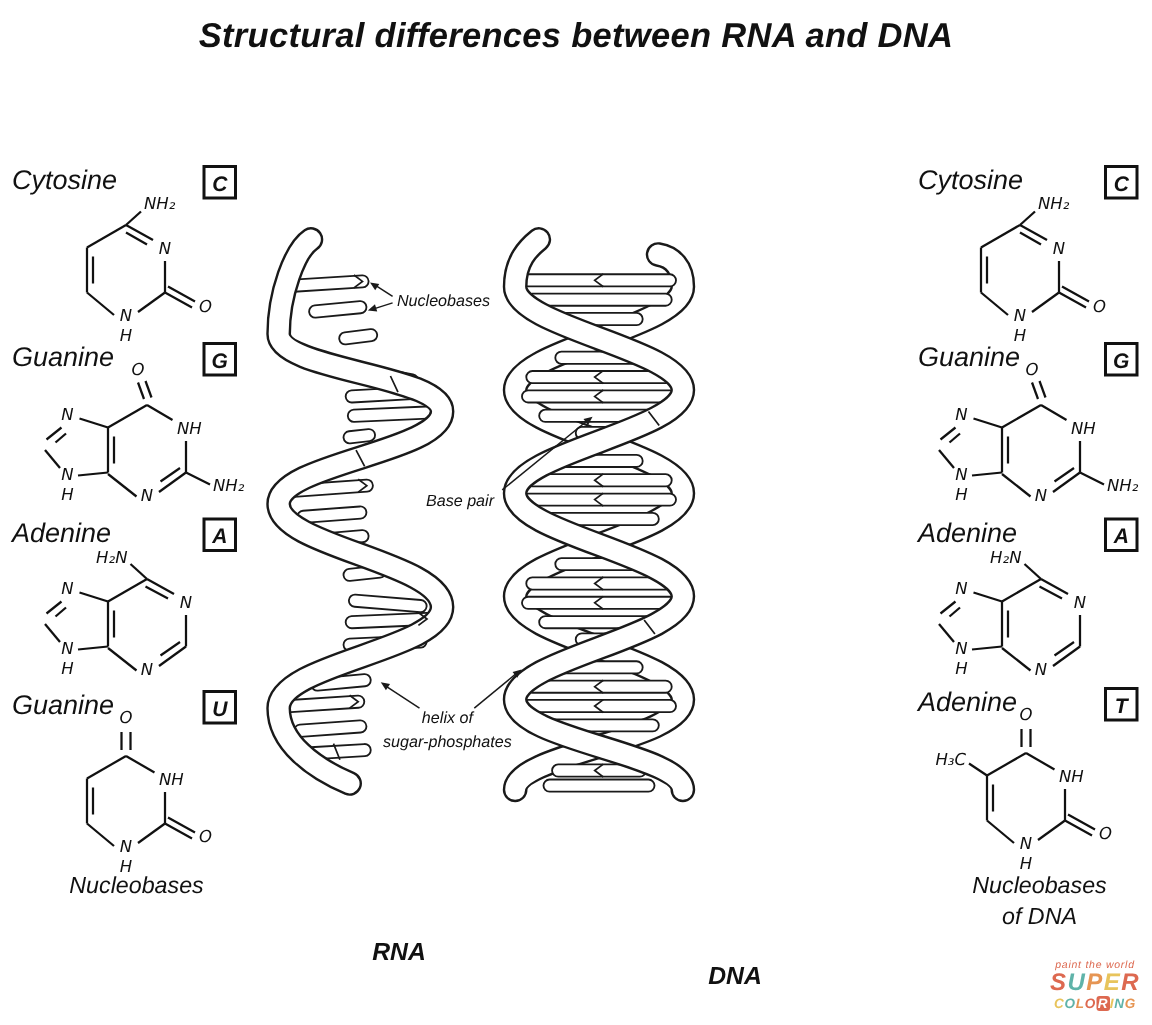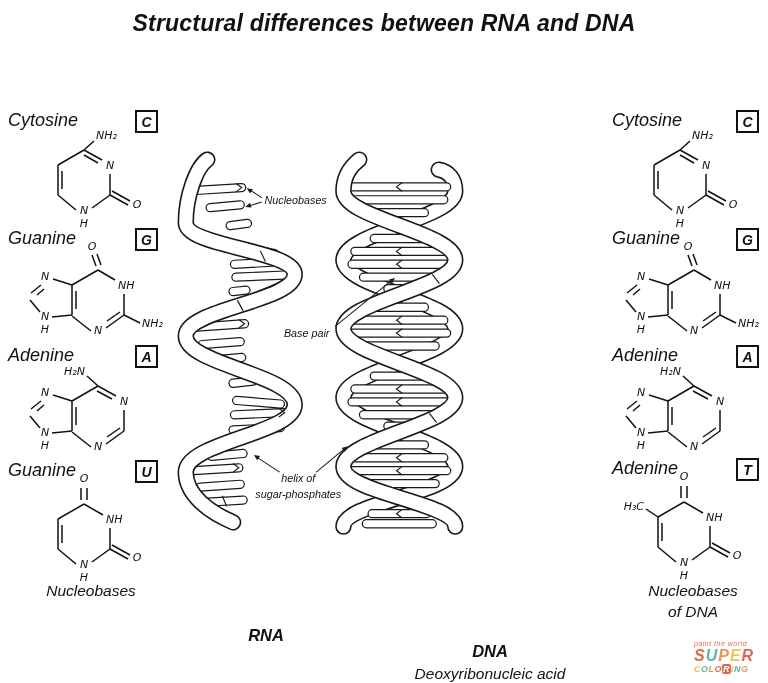--- a/index.html
+++ b/index.html
@@ -19,21 +19,21 @@
   .ribbon-under{fill:none;stroke:#1a1a1a;stroke-width:23;stroke-linecap:round;}
   .ribbon-over{fill:none;stroke:#fff;stroke-width:18.5;stroke-linecap:round;}
   .rung-under{fill:none;stroke:#1a1a1a;stroke-width:13;stroke-linecap:round;}
   .rung-over{fill:none;stroke:#fff;stroke-width:9.6;stroke-linecap:round;}
   .thin{fill:none;stroke:#1a1a1a;stroke-width:1.6;}
   .ann-line{stroke:#1a1a1a;stroke-width:1.4;}
   .ann-text{font-family:"Liberation Sans",sans-serif;font-size:15px;fill:#111;}
   .helix-caption{position:absolute;text-align:center;}
   .helix-caption .abbr{font-size:16.5px;font-weight:bold;}
   .helix-caption .full{font-size:15.5px;margin-top:4px;}
-  .logo{position:absolute;left:694px;top:640px;width:72px;text-align:left;line-height:1;}
+  .logo{position:absolute;left:694px;top:640px;width:72px;text-align:center;line-height:1;}
   .logo .tagline{font-size:7px;color:#dd6950;letter-spacing:0.5px;margin-bottom:1px;}
   .logo .super{font-size:16px;font-weight:bold;letter-spacing:1px;}
   .logo .coloring{font-size:9px;font-weight:bold;letter-spacing:0.5px;margin-top:1px;}
   .lc1{color:#dd6950;} .lc2{color:#5fb3a9;} .lc3{color:#e69553;} .lc4{color:#e8c45c;}
   .lcR{color:#fff;background:#dd6950;border-radius:2px;padding:0 1px;}
 </style>
 </head>
 <body>
 
 <div id="canvas">
@@ -302,21 +302,20 @@
       <text class="ann-text" x="349" y="534" text-anchor="middle">helix of</text>
       <text class="ann-text" x="349" y="556" text-anchor="middle">sugar-phosphates</text>
     </g>
   </svg>
 
   <div class="helix-caption" style="left:186px;top:626px;width:160px">
     <div class="abbr">RNA</div>
   </div>
   <div class="helix-caption" style="left:395px;top:642px;width:190px">
     <div class="abbr">DNA</div>
-    <div class="full">Deoxyribonucleic acid</div>
   </div>
 
   <div class="logo">
     <div class="tagline">paint the world</div>
     <div class="super"><span class="lc1">S</span><span class="lc2">U</span><span class="lc3">P</span><span class="lc4">E</span><span class="lc1">R</span></div>
     <div class="coloring"><span class="lc4">C</span><span class="lc2">O</span><span class="lc3">L</span><span class="lc1">O</span><span class="lcR">R</span><span class="lc4">I</span><span class="lc2">N</span><span class="lc3">G</span></div>
   </div>
 
 </div>
 

